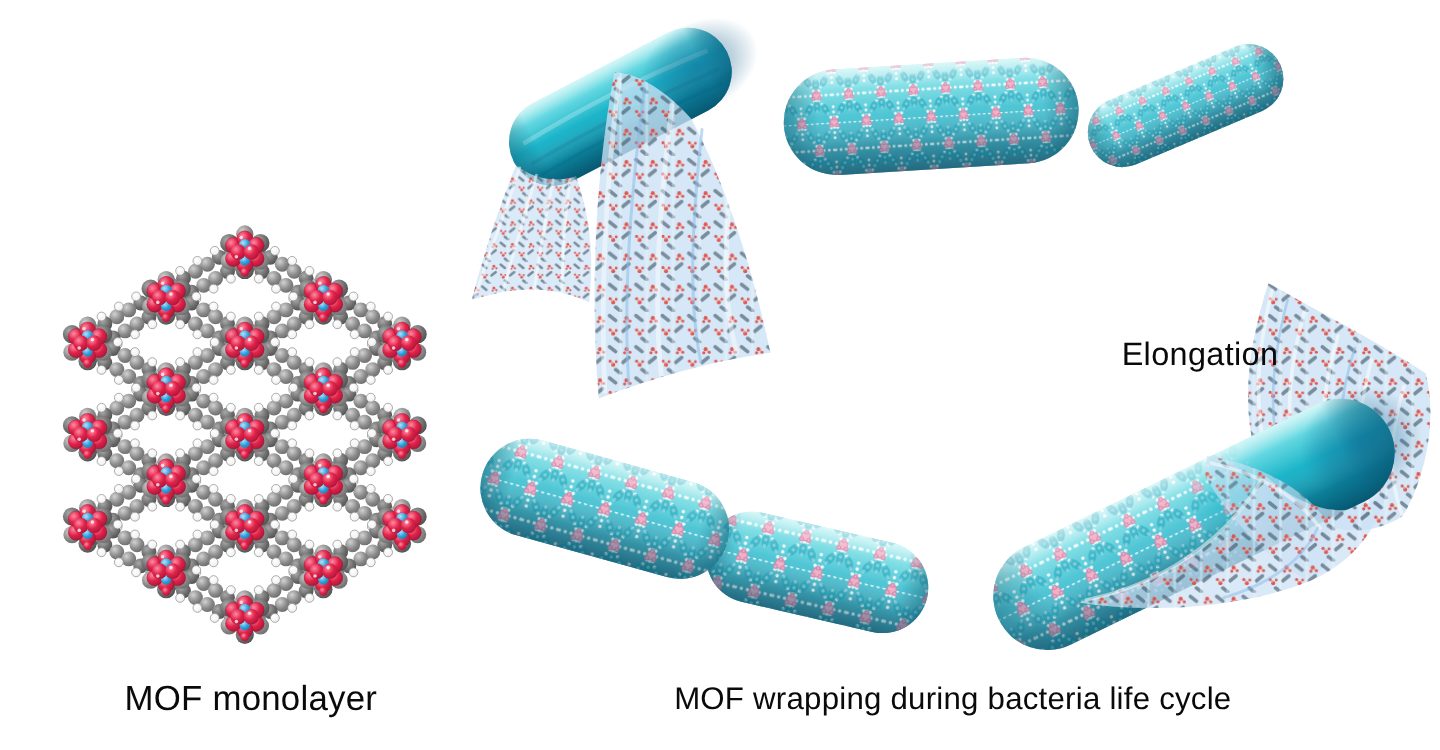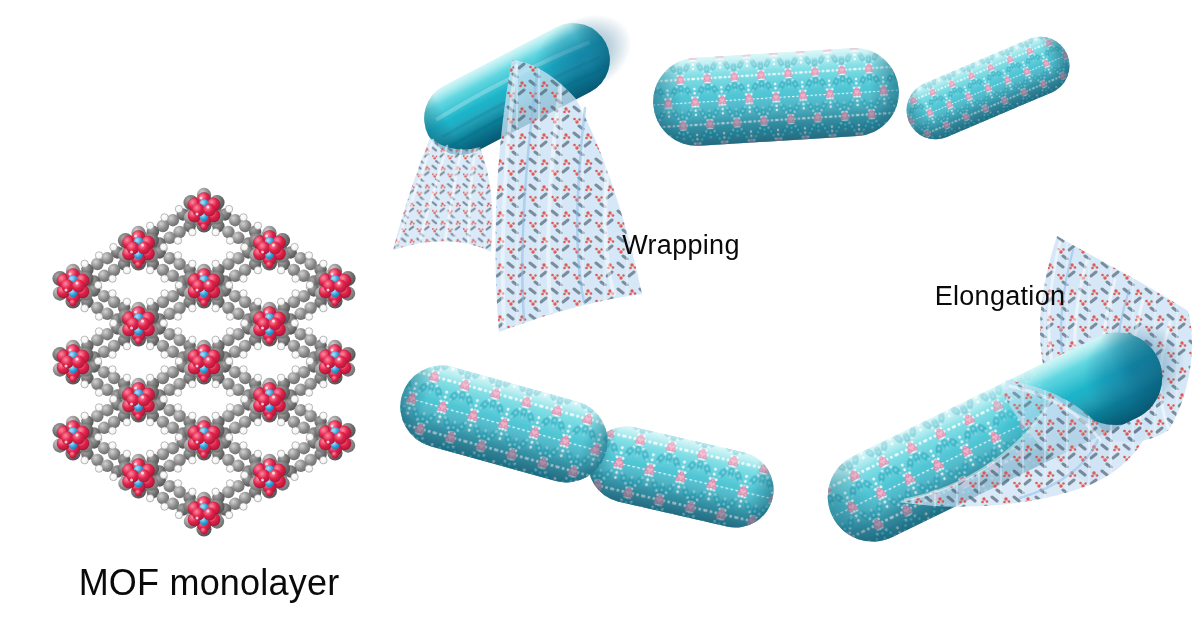--- a/index.html
+++ b/index.html
@@ -2,21 +2,21 @@
 <html><head>
 <meta charset="utf-8">
 <style>
   html,body{margin:0;padding:0;background:#ffffff;}
   .canvas{position:relative;width:1200px;height:625px;background:#ffffff;overflow:hidden;
           font-family:"Liberation Sans","DejaVu Sans",sans-serif;}
   .canvas svg{position:absolute;left:0;top:0;}
   .lbl{position:absolute;transform:translate(-50%,-50%);color:#0a0a0a;white-space:nowrap;
        font-family:"Liberation Sans","DejaVu Sans",sans-serif;}
   .stage{font-size:27px;letter-spacing:.3px;}
-  .caption{font-size:36px;letter-spacing:.2px;}
+  .caption{font-size:29px;letter-spacing:.2px;}
   .caption.right{font-size:26px;}
 </style>
 </head>
 <body>
 
 <div class="canvas">
 
   <svg width="1200" height="625" viewBox="0 0 1200 625">
     <defs id="defs">
         <linearGradient id="bodyGrad" x1="0" y1="0" x2="0" y2="1">
@@ -1225,20 +1225,20 @@
         <g transform="translate(988,88) rotate(-23)">
           <rect fill="url(#bodyGrad)" x="-86" y="-29" width="172" height="58" rx="29" ry="29"></rect>
           <rect fill="#d6f4f6" opacity="0.28" x="-86" y="-29" width="172" height="58" rx="29" ry="29"></rect>
           <rect fill="url(#wrapPatSm)" x="-86" y="-29" width="172" height="58" rx="29" ry="29"></rect>
           <rect fill="url(#shadeV)" x="-86" y="-29" width="172" height="58" rx="29" ry="29"></rect>
           <rect fill="url(#endsH)" x="-86" y="-29" width="172" height="58" rx="29" ry="29"></rect>
         </g>
       </g>
   </svg>
 
-  <div class="lbl stage" style="left:681px;top:245px">Wrapping</div>
 
   <div class="lbl stage" style="left:1000px;top:296px">Elongation</div>
 
 
   <div class="lbl caption" style="left:209px;top:583px">MOF monolayer</div>
 
+  <div class="lbl caption right" style="left:794px;top:582px">MOF wrapping during bacteria life cycle</div>
 </div>
 
 </body></html>

